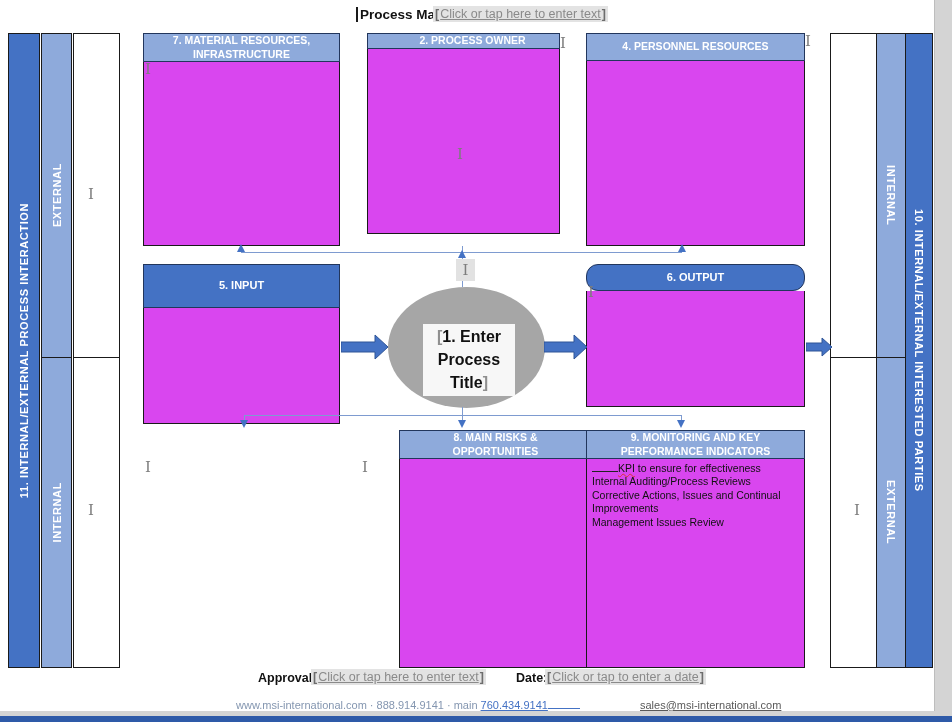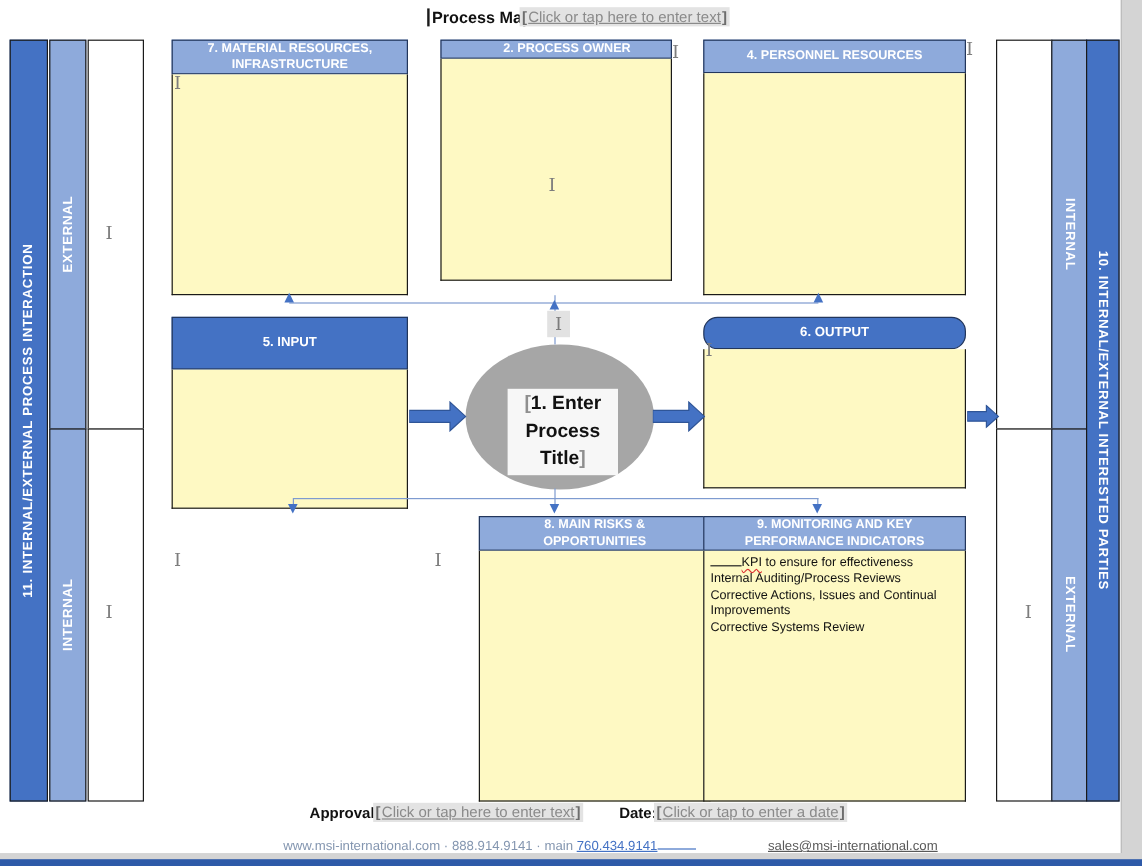--- a/index.html
+++ b/index.html
@@ -27,21 +27,21 @@
   .col-white { background:#ffffff; }
   .vtext-up   { writing-mode:vertical-rl; transform:rotate(180deg); color:#fff; font-weight:bold; font-size:11px; letter-spacing:.6px; white-space:nowrap; }
   .vtext-down { writing-mode:vertical-rl; color:#fff; font-weight:bold; font-size:11px; letter-spacing:.6px; white-space:nowrap; }
 
   
   .pbox { position:absolute; }
   .pbox-header { border:1px solid #22365c; color:#fff; font-weight:bold; text-align:center;
                  display:flex; align-items:center; justify-content:center; line-height:1.25; padding:1px 10px; }
   .hdr-light { background:#8eaadb; font-size:10.5px; }
   .hdr-dark  { background:#4472c4; font-size:11px; }
-  .pbox-body { border:1px solid #1a1a1a; border-top:none; background:#fef9c3; position:relative; }
+  .pbox-body { border:1px solid #1a1a1a; border-top:none; background:#d946ef; position:relative; }
 
   .monitor-text { font-size:10.5px; color:#111; line-height:1.28; padding:3px 5px 0 5px; }
   .blank-underline { display:inline-block; width:26px; border-bottom:1px solid #222; height:10px; }
   .kpi-wavy { text-decoration:underline; text-decoration-style:wavy; text-decoration-color:#d33; text-decoration-thickness:1px; }
 
   
   .process-ellipse { position:absolute; background:#a6a6a6; border-radius:50%; }
   .ellipse-label { position:absolute; background:#f7f7f7; color:#111; font-weight:bold; font-size:16px; line-height:1.45; padding:1px 2px;text-align:center; }
   .ellipse-label::before { content:"["; color:#8f8f8f; }
   .ellipse-label::after  { content:"]"; color:#8f8f8f; }
@@ -152,21 +152,21 @@
       <div class="pbox-header hdr-light" style="height:29px;">8. MAIN RISKS &amp; OPPORTUNITIES</div>
       <div class="pbox-body" style="height:209px;"></div>
     </div>
     <div class="pbox" style="left:586px;top:430px;width:219px;">
       <div class="pbox-header hdr-light" style="height:29px;">9. MONITORING AND KEY PERFORMANCE INDICATORS</div>
       <div class="pbox-body" style="height:209px;">
         <div class="monitor-text">
           <div><span class="blank-underline"></span><span class="kpi-wavy">KPI</span><span> to ensure for effectiveness</span></div>
           <div>Internal Auditing/Process Reviews</div>
           <div>Corrective Actions, Issues and Continual Improvements</div>
-          <div>Corrective Systems Review</div>
+          <div>Management Issues Review</div>
         </div>
       </div>
     </div>
 
     <span class="ibeam" style="left:145px;top:62px;">I</span>
     <span class="ibeam" style="left:560px;top:36px;">I</span>
     <span class="ibeam" style="left:805px;top:34px;">I</span>
     <span class="ibeam" style="left:457px;top:147px;">I</span>
     <span class="ibeam" style="left:88px;top:187px;">I</span>
     <span class="ibeam" style="left:588px;top:285px;">I</span>

